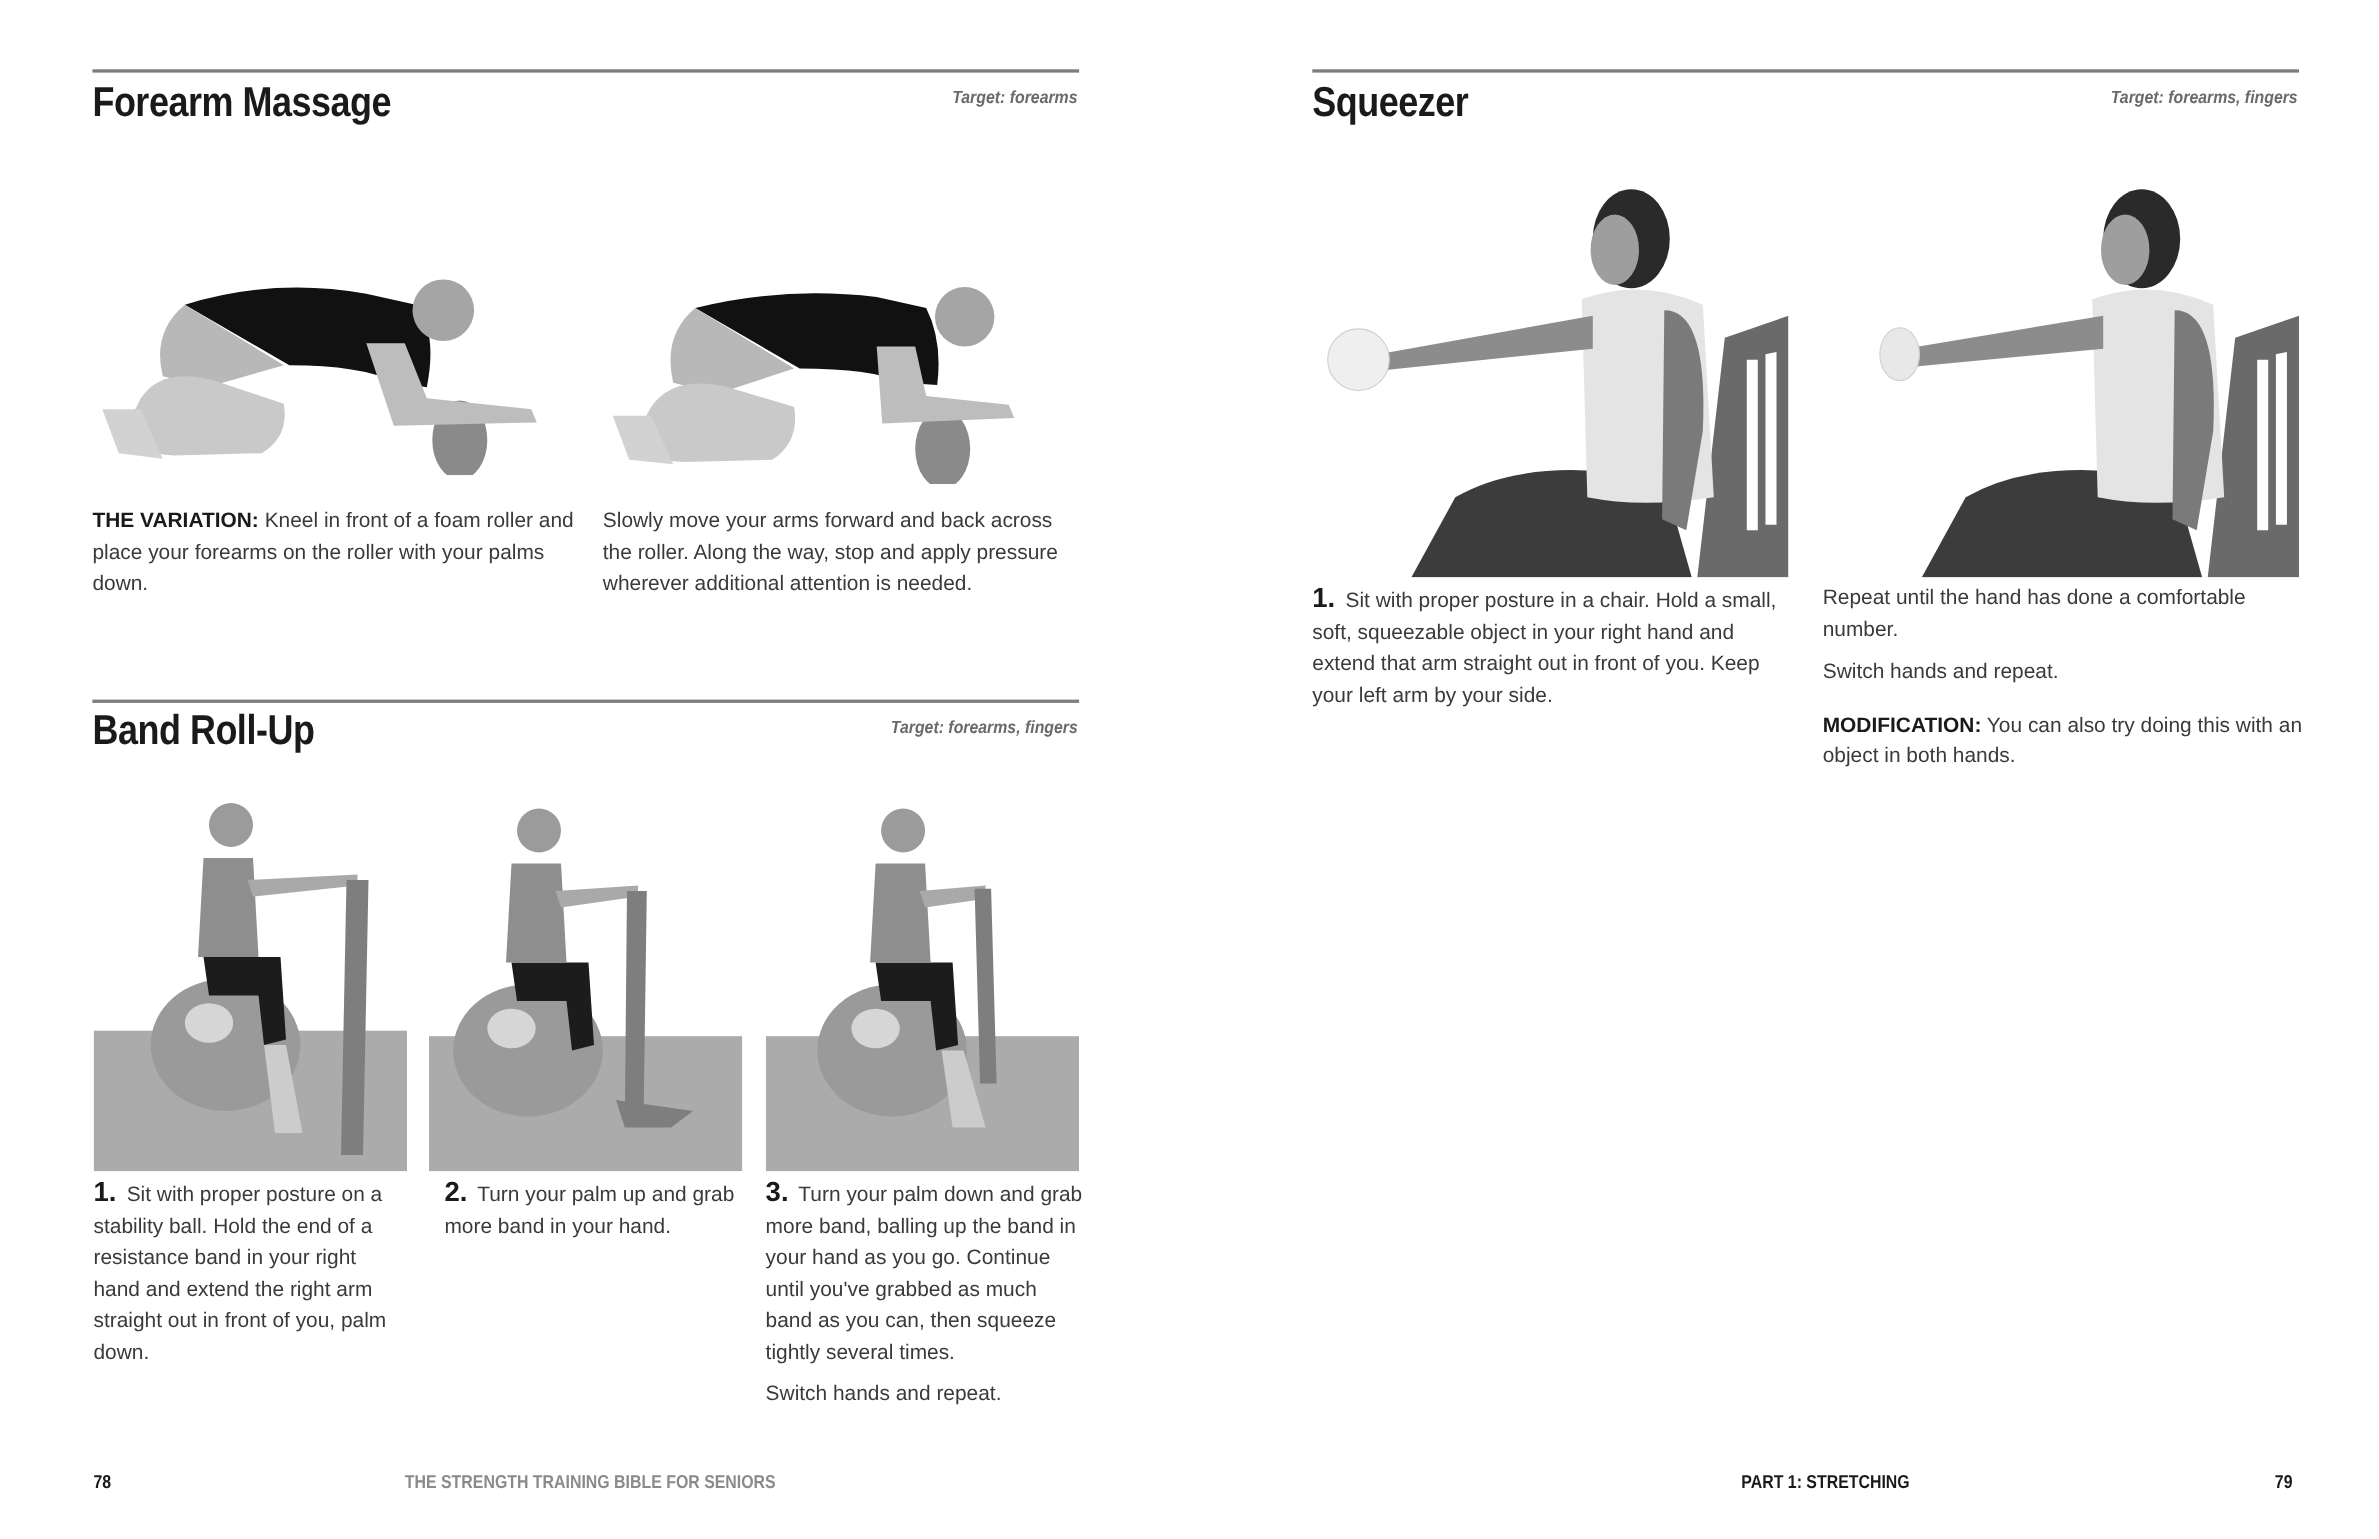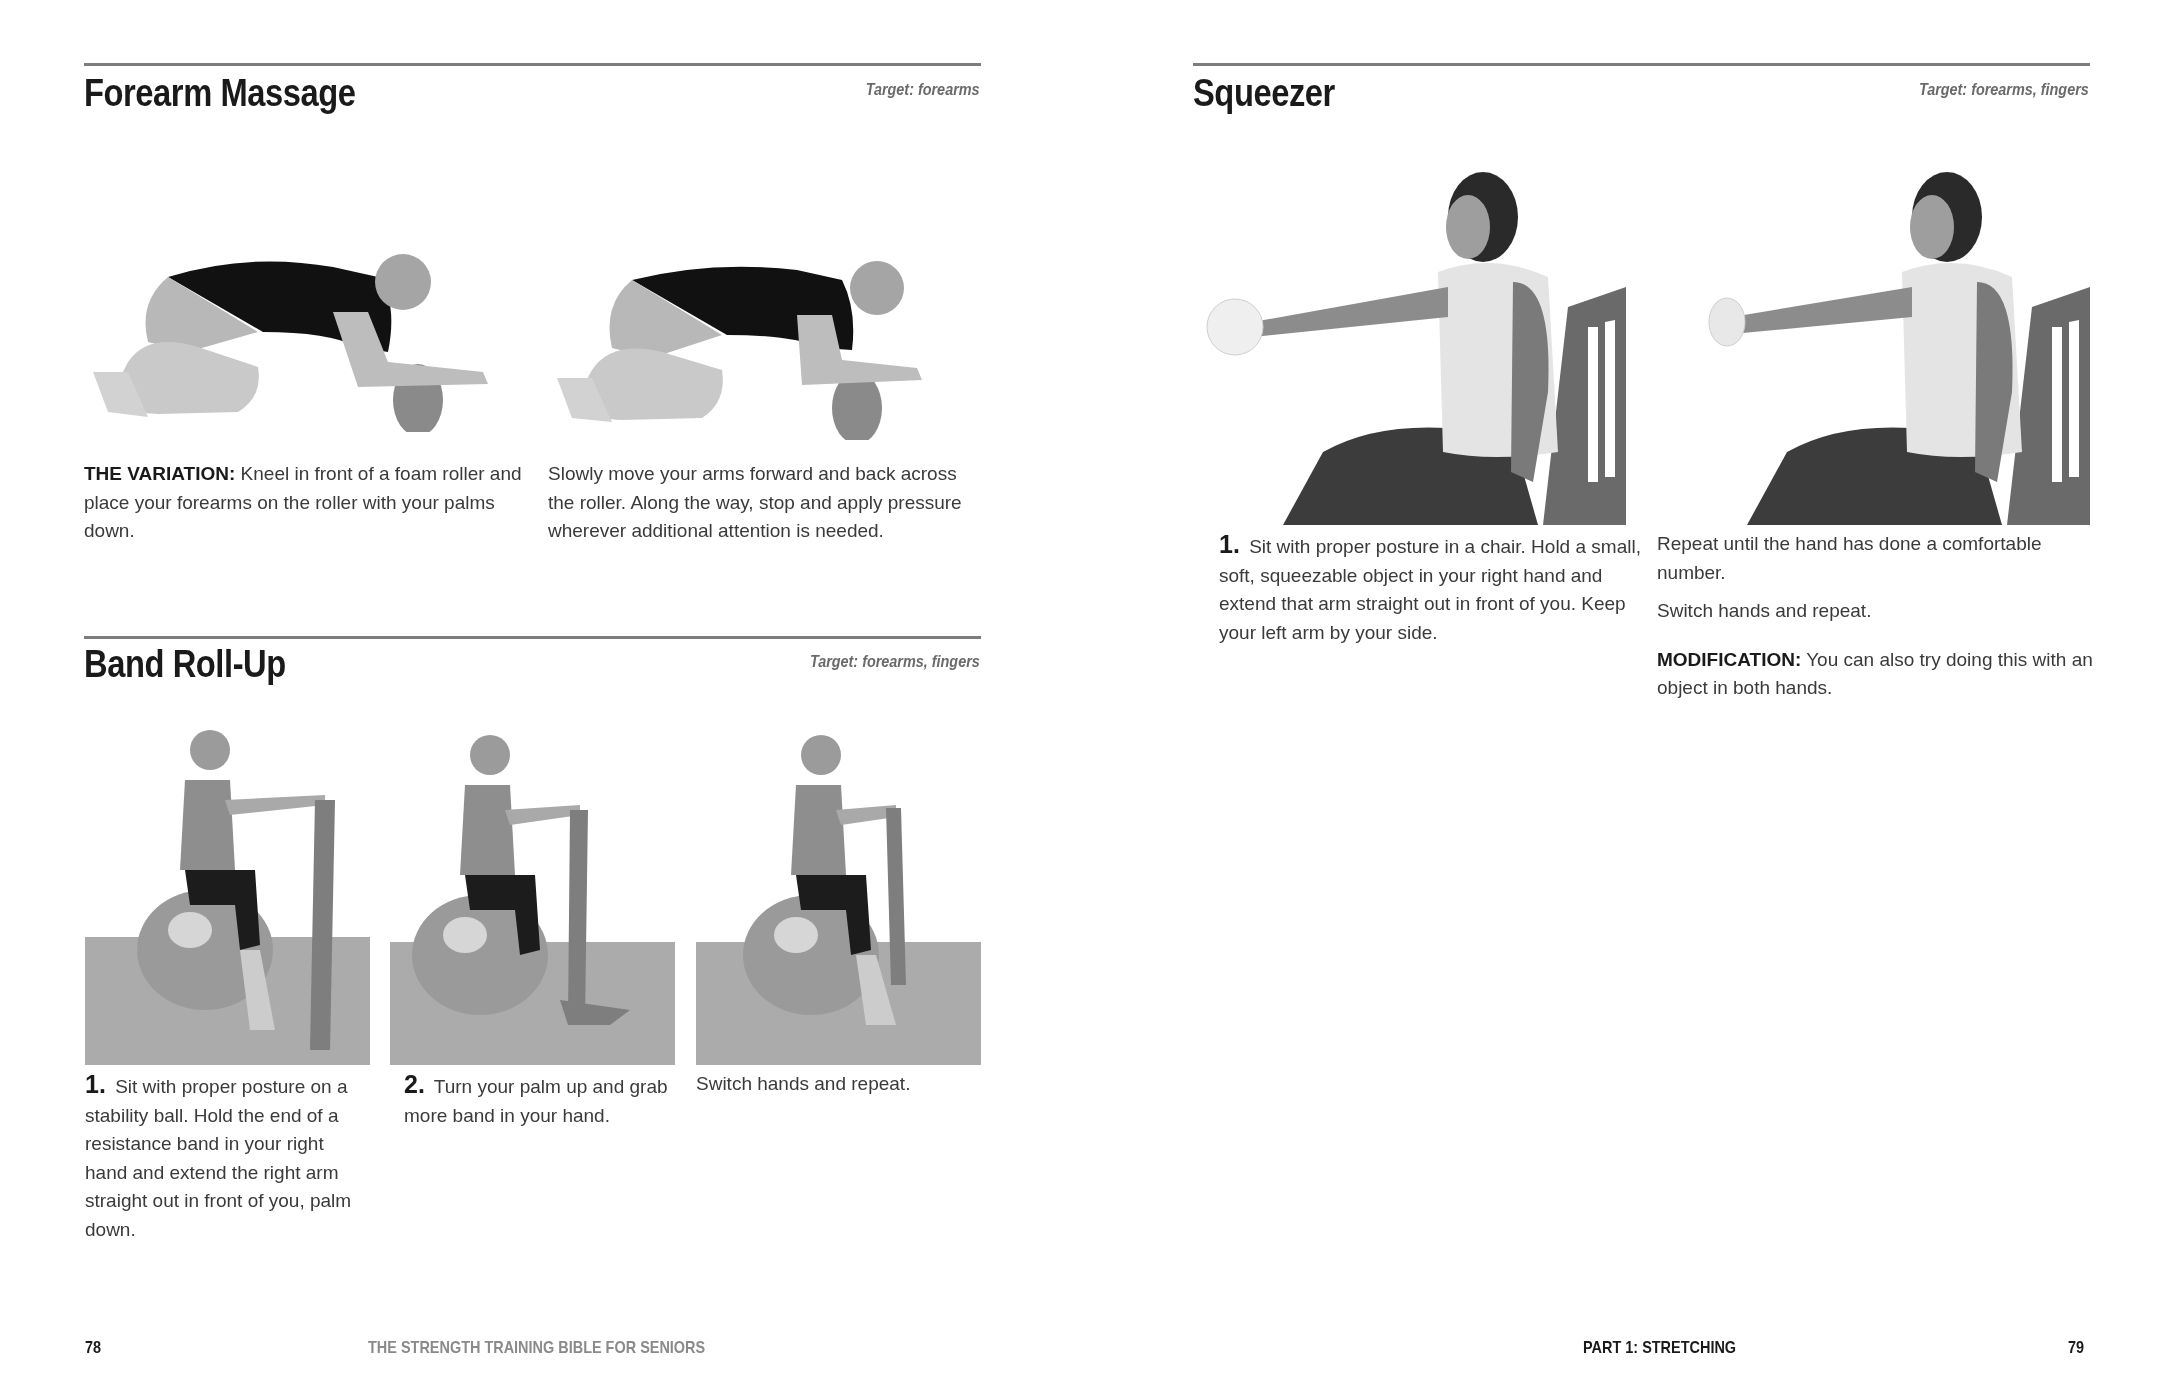--- a/index.html
+++ b/index.html
@@ -103,20 +103,21 @@
       </svg>
     </div>
 
     <div class="body-text" style="left:85px; top:1070px; width:285px;">
       <span class="num">1.</span><span> Sit with proper posture on a stability ball. Hold the end of a resistance band in your right hand and extend the right arm straight out in front of you, palm down.</span>
     </div>
     <div class="body-text" style="left:404px; top:1070px; width:285px;">
       <span class="num">2.</span><span> Turn your palm up and grab more band in your hand.</span>
     </div>
     <div class="body-text" style="left:696px; top:1070px; width:290px;">
+      <p><span class="num">3.</span><span> Turn your palm down and grab more band, balling up the band in your hand as you go. Continue until you've grabbed as much band as you can, then squeeze tightly several times.</span></p>
       <p>Switch hands and repeat.</p>
     </div>
   </section>
 
   <div class="footer" style="left:85px; color:#1a1a1a;">78</div>
   <div class="footer" style="left:368px; color:#8a8a8a;">THE STRENGTH TRAINING BIBLE FOR SENIORS</div>
 </div>
 
 <div>
   <section>
@@ -146,21 +147,21 @@
         <path d="M130 300 Q200 260 320 285 L345 373 L90 373 Z" fill="#3c3c3c"></path>
         <path d="M245 120 Q300 100 355 125 L365 300 Q300 310 250 300 Z" fill="#e4e4e4"></path>
         <path d="M320 130 Q360 130 355 240 L340 330 L318 320 Z" fill="#7a7a7a"></path>
         <path d="M255 135 L75 165 L75 182 L255 165 Z" fill="#8c8c8c"></path>
         <ellipse cx="70" cy="170" rx="18" ry="24" fill="#e8e8e8" stroke="#cfcfcf"></ellipse>
         <ellipse cx="290" cy="65" rx="35" ry="45" fill="#2a2a2a"></ellipse>
         <ellipse cx="275" cy="75" rx="22" ry="32" fill="#9e9e9e"></ellipse>
       </svg>
     </div>
 
-    <div class="body-text" style="left:1193px; top:530px; width:440px;margin-left:26px;">
+    <div class="body-text" style="left:1193px; top:530px; width:440px;">
       <span class="num">1.</span><span> Sit with proper posture in a chair. Hold a small, soft, squeezable object in your right hand and extend that arm straight out in front of you. Keep your left arm by your side.</span>
     </div>
     <div class="body-text" style="left:1657px; top:530px; width:440px;">
       <p>Repeat until the hand has done a comfortable number.</p>
       <p style="margin-bottom:20px;">Switch hands and repeat.</p>
       <p style="margin-bottom:36px;"><span class="lbl">MODIFICATION:</span><span> You can also try doing this with an object in both hands.</span></p>
     </div>
   </section>
 
   <div class="footer" style="left:1583px; color:#1a1a1a;">PART 1: STRETCHING</div>

